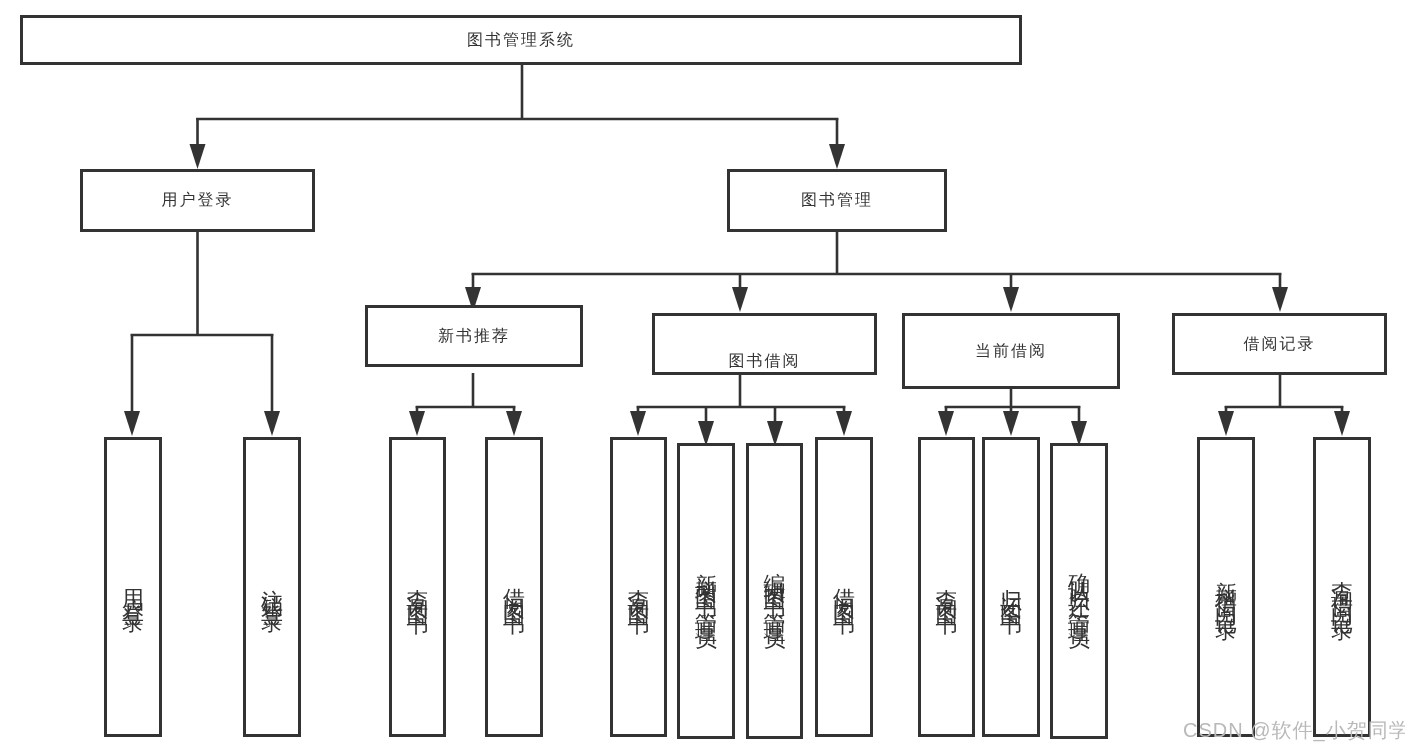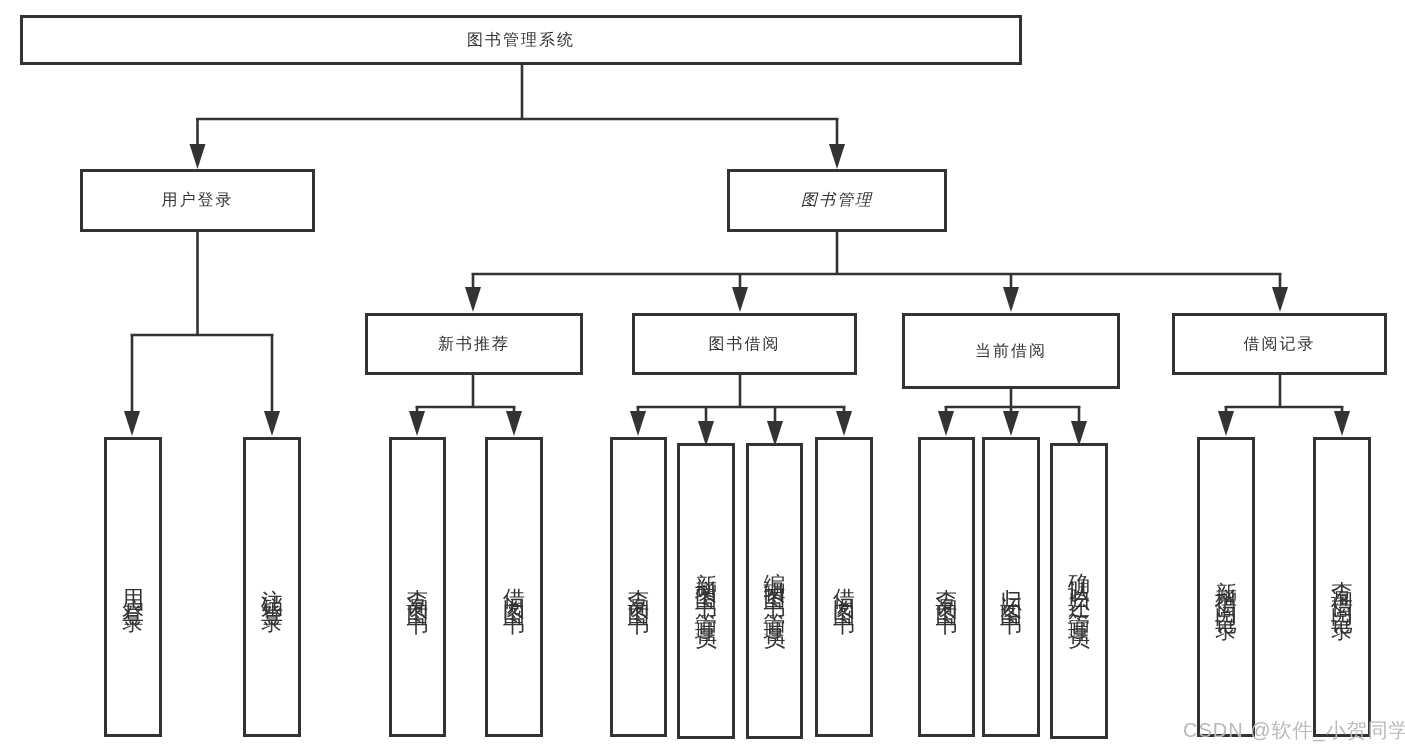--- a/index.html
+++ b/index.html
@@ -137,28 +137,28 @@
     </g>
   </svg>
 
   <div class="node" style="left:20px; top:15px; width:1002px; height:50px;">
     <span>图书管理系统</span>
   </div>
 
   <div class="node" style="left:80px; top:169px; width:235px; height:63px;">
     <span>用户登录</span>
   </div>
-  <div class="node" style="left:727px; top:169px; width:220px; height:63px;font-style:italic;">
+  <div class="node" style="left:727px; top:169px; width:220px; height:63px;">
     <span>图书管理</span>
   </div>
 
-  <div class="node" style="left:365px; top:313px; width:218px; height:62px;">
+  <div class="node" style="left:365px; top:305px; width:218px; height:62px;">
     <span>新书推荐</span>
   </div>
-  <div class="node" style="left:632px; top:313px; width:225px; height:62px;">
+  <div class="node" style="left:652px; top:313px; width:225px; height:62px;align-items:flex-end;">
     <span>图书借阅</span>
   </div>
   <div class="node" style="left:902px; top:313px; width:218px; height:76px;">
     <span>当前借阅</span>
   </div>
   <div class="node" style="left:1172px; top:313px; width:215px; height:62px;">
     <span>借阅记录</span>
   </div>
 
   <div class="leaf" style="left:104px; top:437px; width:58px; height:300px;">

